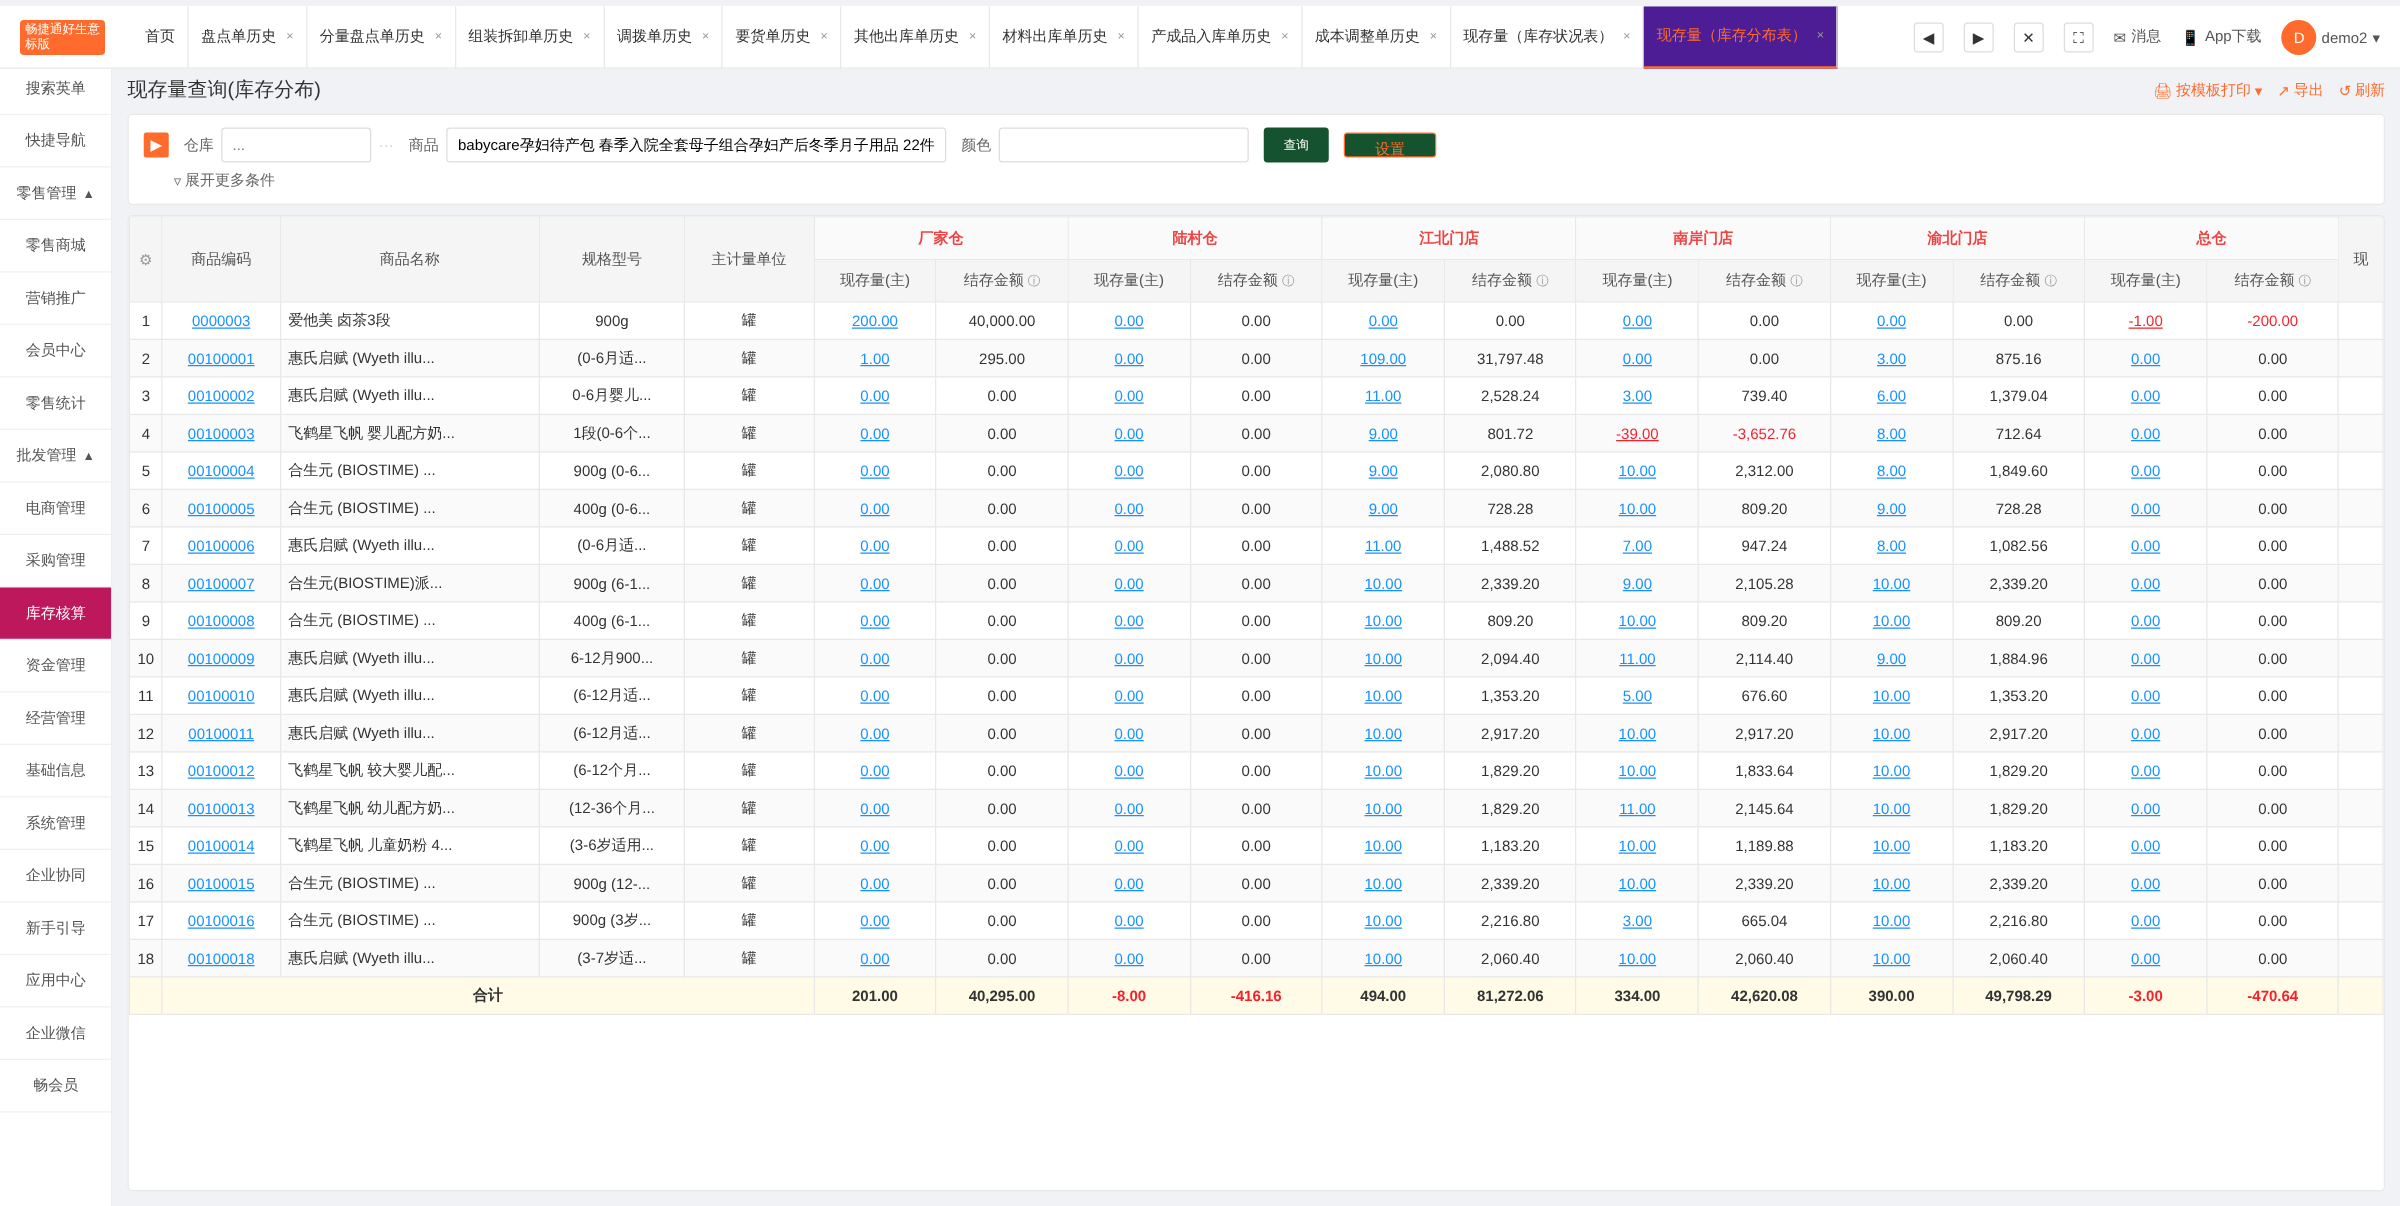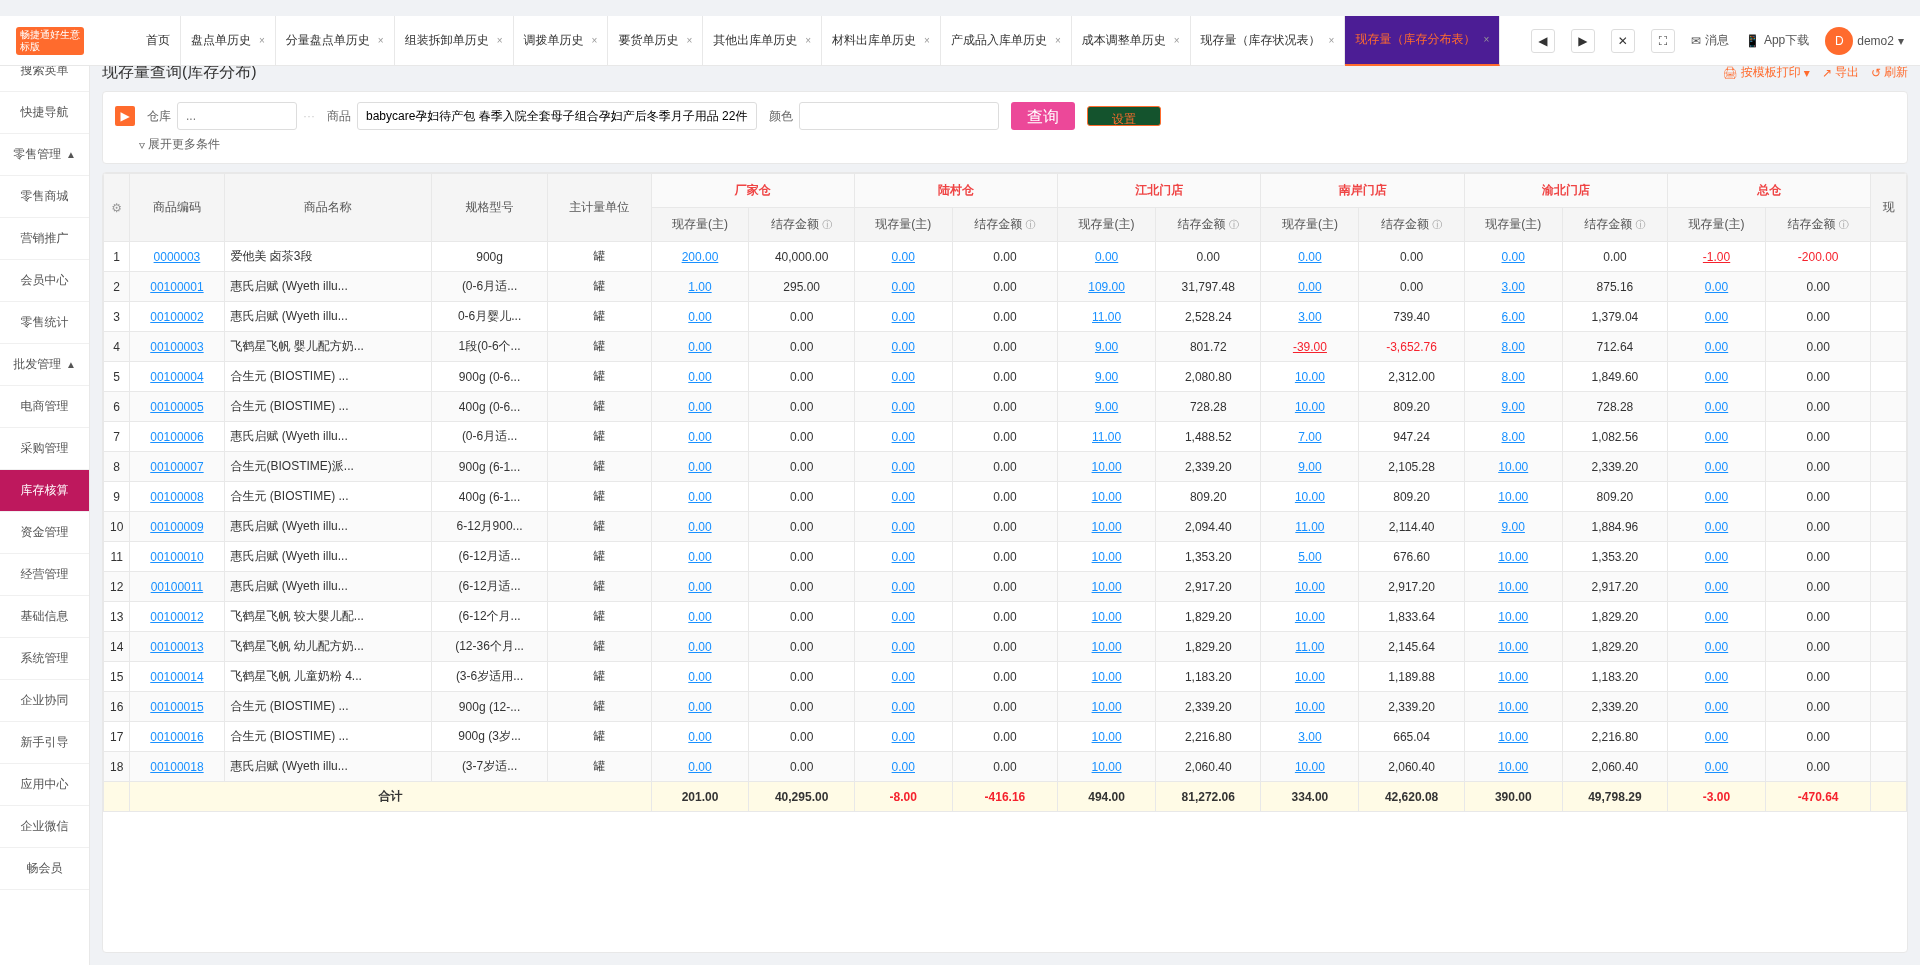--- a/index.html
+++ b/index.html
@@ -8,23 +8,22 @@
     
     .top-bar {
       height: 50px;
       background: #fff;
       display: flex;
       align-items: center;
       justify-content: flex-start;
       padding: 0 16px;
       border-bottom: 1px solid #e8e8e8;
       position: fixed;
-      top: 16px; left: 0; right: 0;
+      top: 5px; left: 0; right: 0;
       z-index: 100;
-      gap: 30px;
     }
     .logo-area {
       display: flex;
       align-items: center;
       gap: 8px;
       width: 90px;
     }
     .logo-box {
       background: #ff6b2d;
       color: #fff;
@@ -156,27 +155,27 @@
       display: flex;
       align-items: center;
       gap: 6px;
     }
     .search-label {
       color: #666;
       white-space: nowrap;
       font-size: 12px;
     }
     .search-btn {
-      background: #ec4899;
+      background: #14532d;
       color: #fff;
       border: none;
       border-radius: 3px;
       padding: 5px 16px;
       cursor: pointer;
-      font-size: 16px;
+      font-size: 10px;
       height: 28px;
     }
     .settings-btn {
       background: #14532d;
       color: #ff6b2d;
       border: 1px solid #ff6b2d;
       border-radius: 3px;
       padding: 4px 24px;
       cursor: pointer;
       font-size: 12px;

